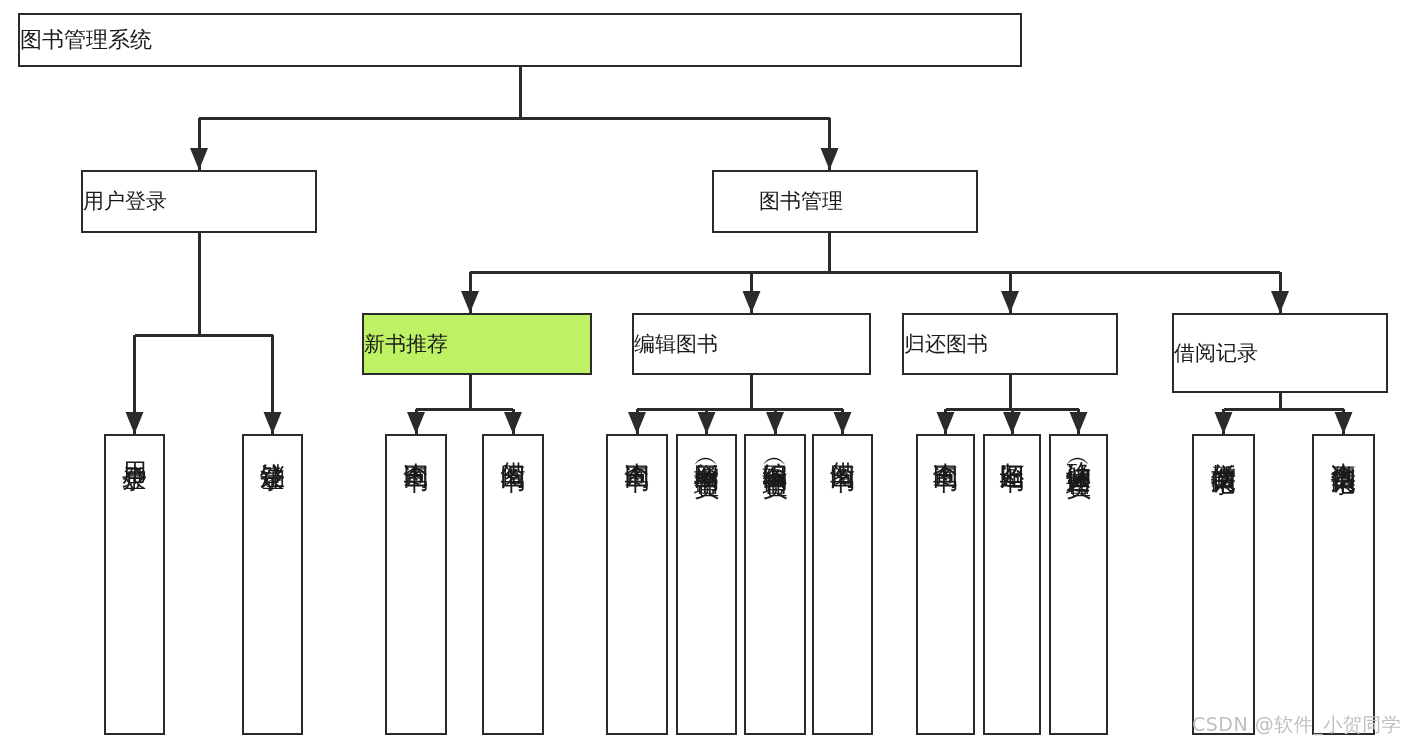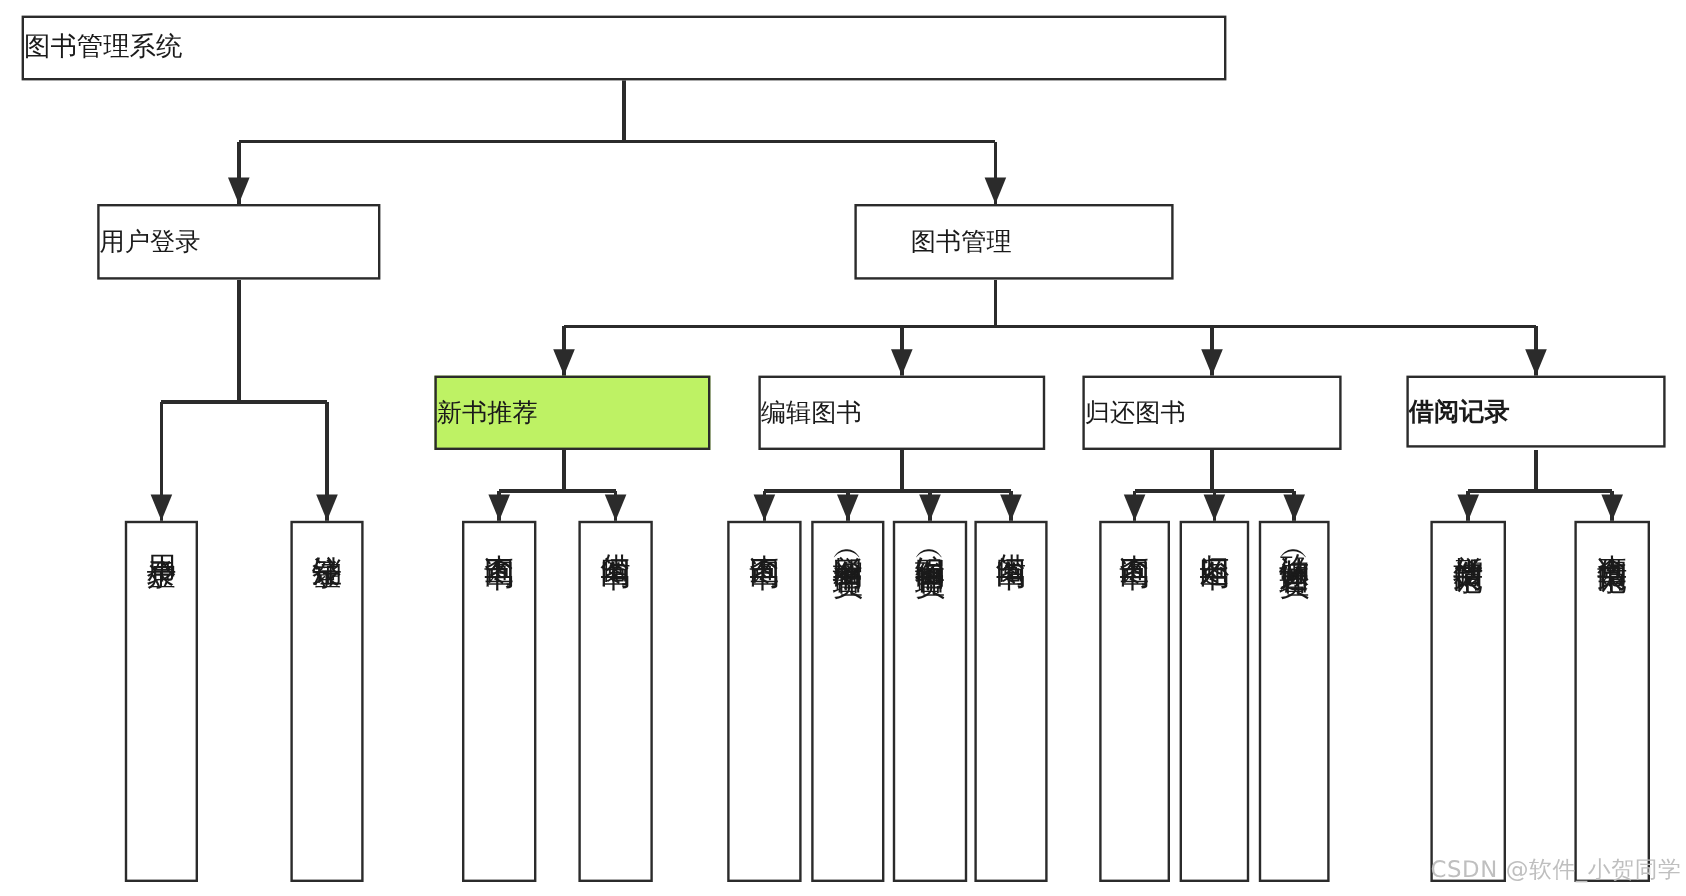--- a/index.html
+++ b/index.html
@@ -126,21 +126,21 @@
       </div>
       <div class="node horiz" style="left: 362px; top: 313px; width: 230px; height: 62px; border-color: rgb(43, 43, 43); background: #bef264;">
         <span class="node-label" style="color: rgb(26, 26, 26);">新书推荐</span>
       </div>
       <div class="node horiz" style="left: 632px; top: 313px; width: 239px; height: 62px; border-color: rgb(43, 43, 43); background: rgb(255, 255, 255);">
         <span class="node-label" style="color: rgb(26, 26, 26);">编辑图书</span>
       </div>
       <div class="node horiz" style="left: 902px; top: 313px; width: 216px; height: 62px; border-color: rgb(43, 43, 43); background: rgb(255, 255, 255);">
         <span class="node-label" style="color: rgb(26, 26, 26);">归还图书</span>
       </div>
-      <div class="node horiz" style="left: 1172px; top: 313px; width: 216px; height: 60px; border-color: rgb(43, 43, 43); background: rgb(255, 255, 255); font-weight: bold;">
+      <div class="node horiz" style="left: 1172px; top: 313px; width: 216px; height: 80px; border-color: rgb(43, 43, 43); background: rgb(255, 255, 255);">
         <span class="node-label" style="color: rgb(26, 26, 26);">借阅记录</span>
       </div>
       <div class="node vert" style="left: 104px; top: 434px; width: 61px; height: 301px; border-color: rgb(43, 43, 43); background: rgb(255, 255, 255);">
         <span class="node-label" style="color: rgb(26, 26, 26);">用户登录</span>
       </div>
       <div class="node vert" style="left: 242px; top: 434px; width: 61px; height: 301px; border-color: rgb(43, 43, 43); background: rgb(255, 255, 255);">
         <span class="node-label" style="color: rgb(26, 26, 26);">注销登录</span>
       </div>
       <div class="node vert" style="left: 385px; top: 434px; width: 62px; height: 301px; border-color: rgb(43, 43, 43); background: rgb(255, 255, 255);">
         <span class="node-label" style="color: rgb(26, 26, 26);">查询图书</span>

